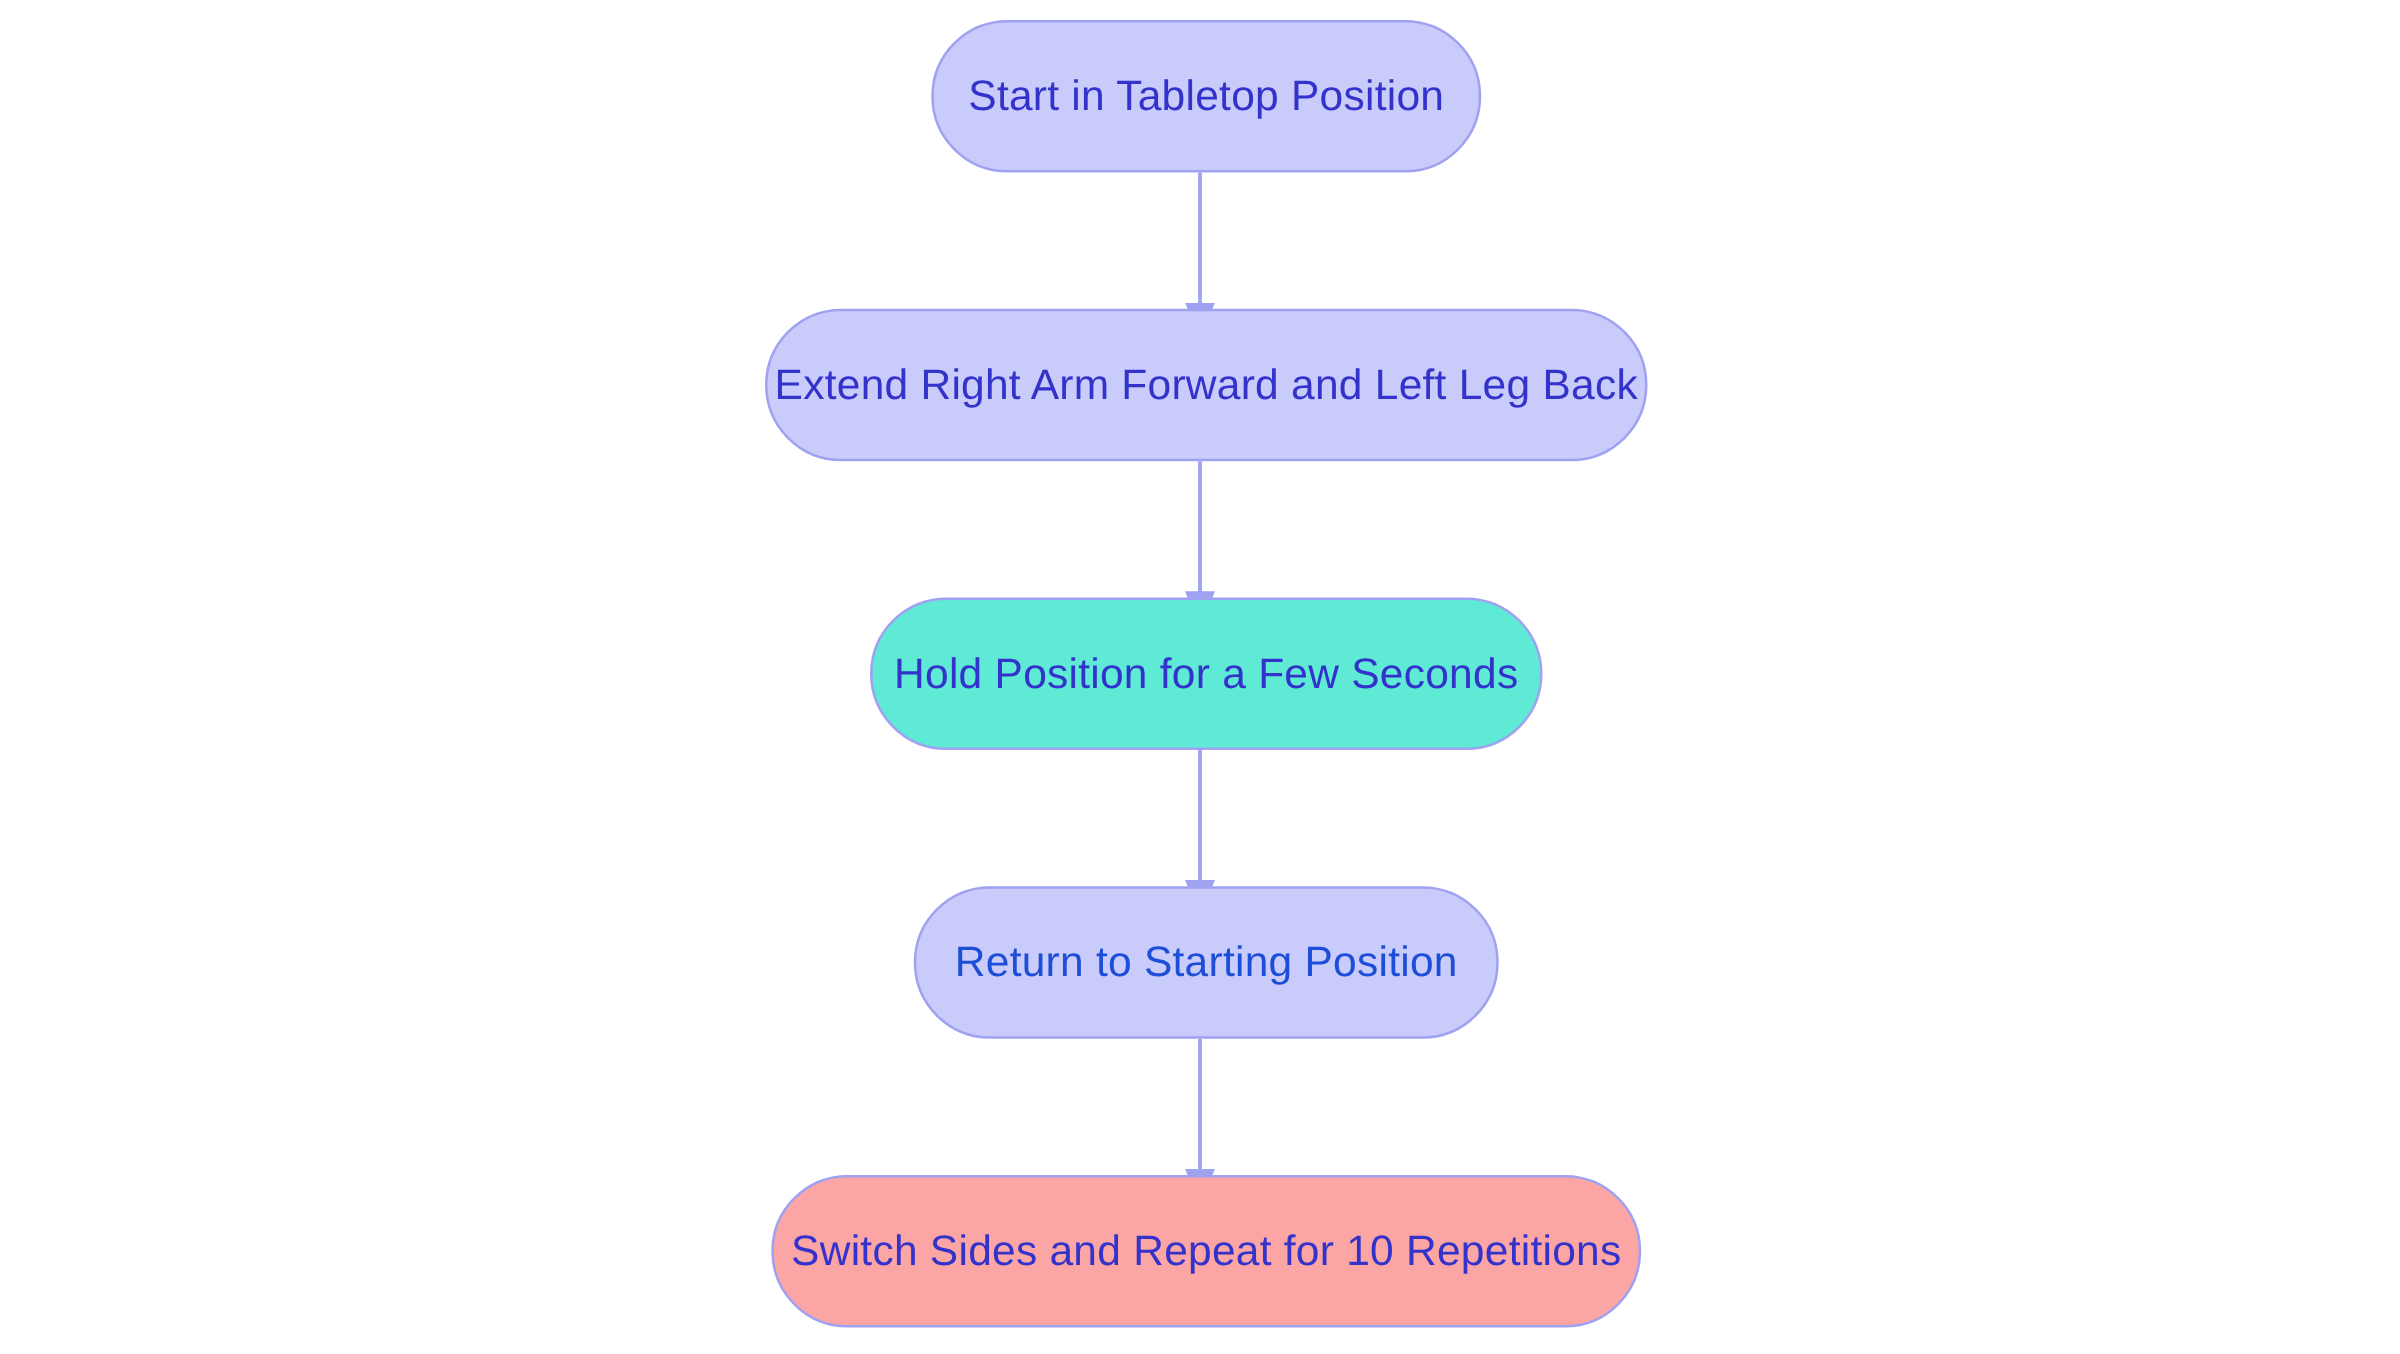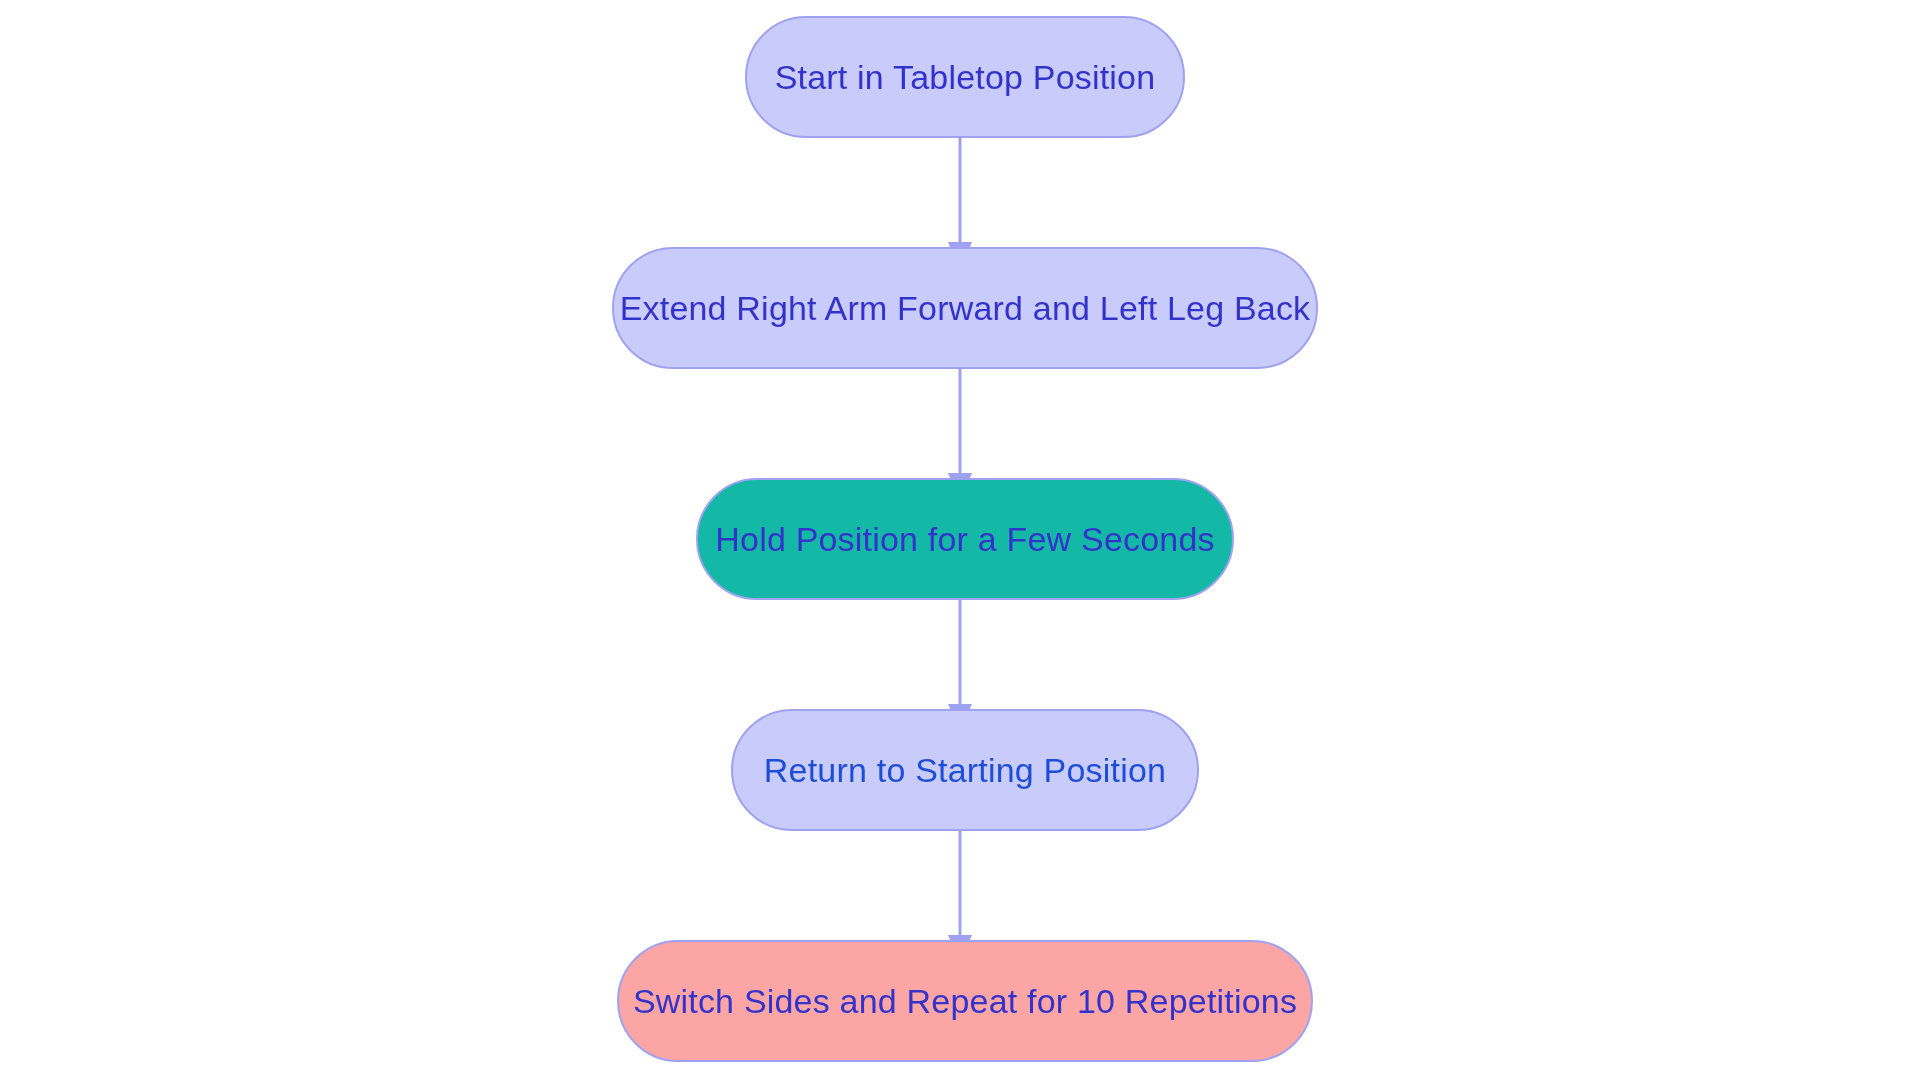--- a/index.html
+++ b/index.html
@@ -80,21 +80,21 @@
   </svg>
 
   <div class="node" style="left: 612px; top: 247px; width: 706px; height: 122px; background: rgb(201, 203, 250); border-color: rgb(159, 162, 240); color: rgb(51, 51, 204);">
     <span class="node-label">Extend Right Arm Forward and Left Leg Back</span>
   </div>
 
   <div class="node" style="left: 745px; top: 16px; width: 440px; height: 122px; background: rgb(201, 203, 250); border-color: rgb(159, 162, 240); color: rgb(51, 51, 204);">
     <span class="node-label">Start in Tabletop Position</span>
   </div>
 
-  <div class="node" style="left: 696px; top: 478px; width: 538px; height: 122px; background: #14b8a6; border-color: rgb(159, 162, 240); color: rgb(51, 51, 204);">
+  <div class="node" style="left: 696px; top: 478px; width: 538px; height: 122px; background: #5eead4; border-color: rgb(159, 162, 240); color: rgb(51, 51, 204);">
     <span class="node-label">Hold Position for a Few Seconds</span>
   </div>
 
   <div class="node" style="left: 731px; top: 709px; width: 468px; height: 122px; background: rgb(201, 203, 250); border-color: rgb(159, 162, 240); color: #1d4ed8;">
     <span class="node-label">Return to Starting Position</span>
   </div>
 
   <div class="node" style="left: 617px; top: 940px; width: 696px; height: 122px; background: #fca5a5; border-color: rgb(159, 162, 240); color: rgb(51, 51, 204);">
     <span class="node-label">Switch Sides and Repeat for 10 Repetitions</span>
   </div>

